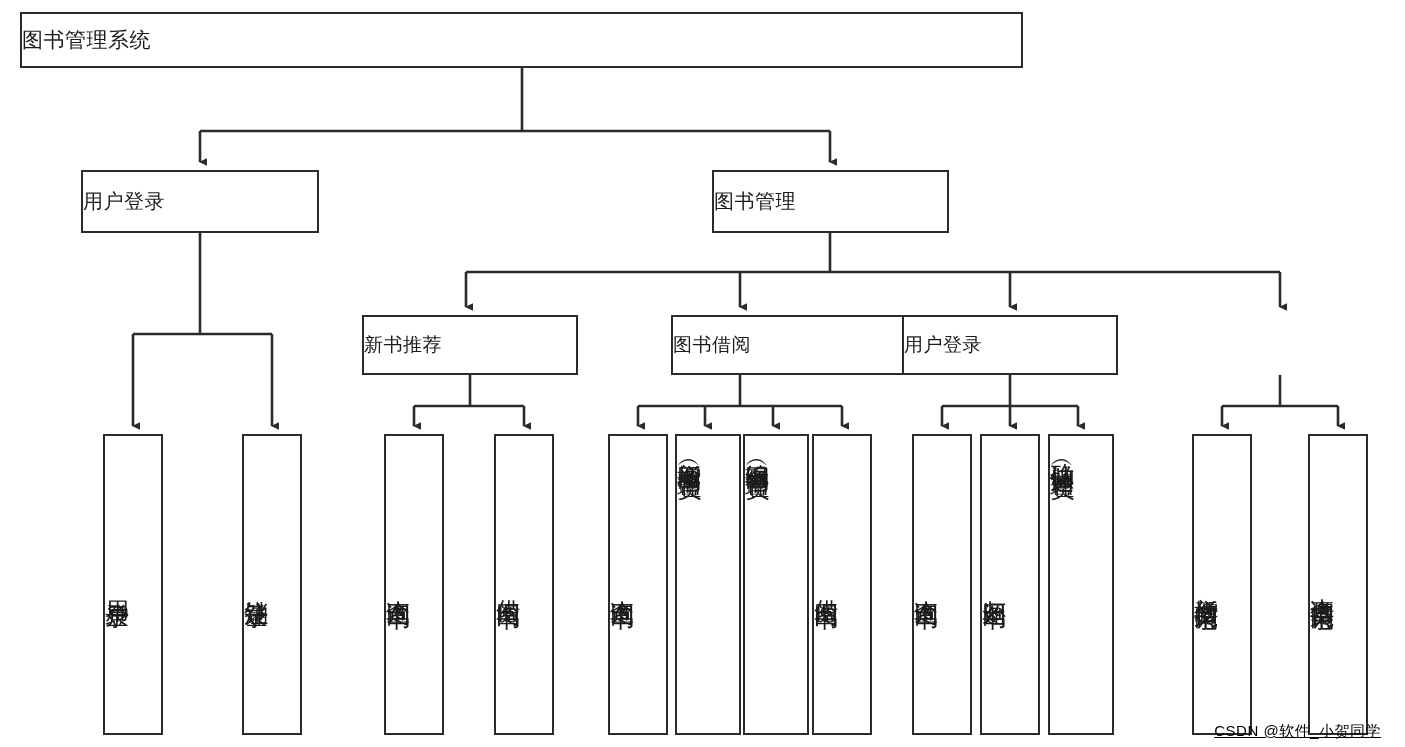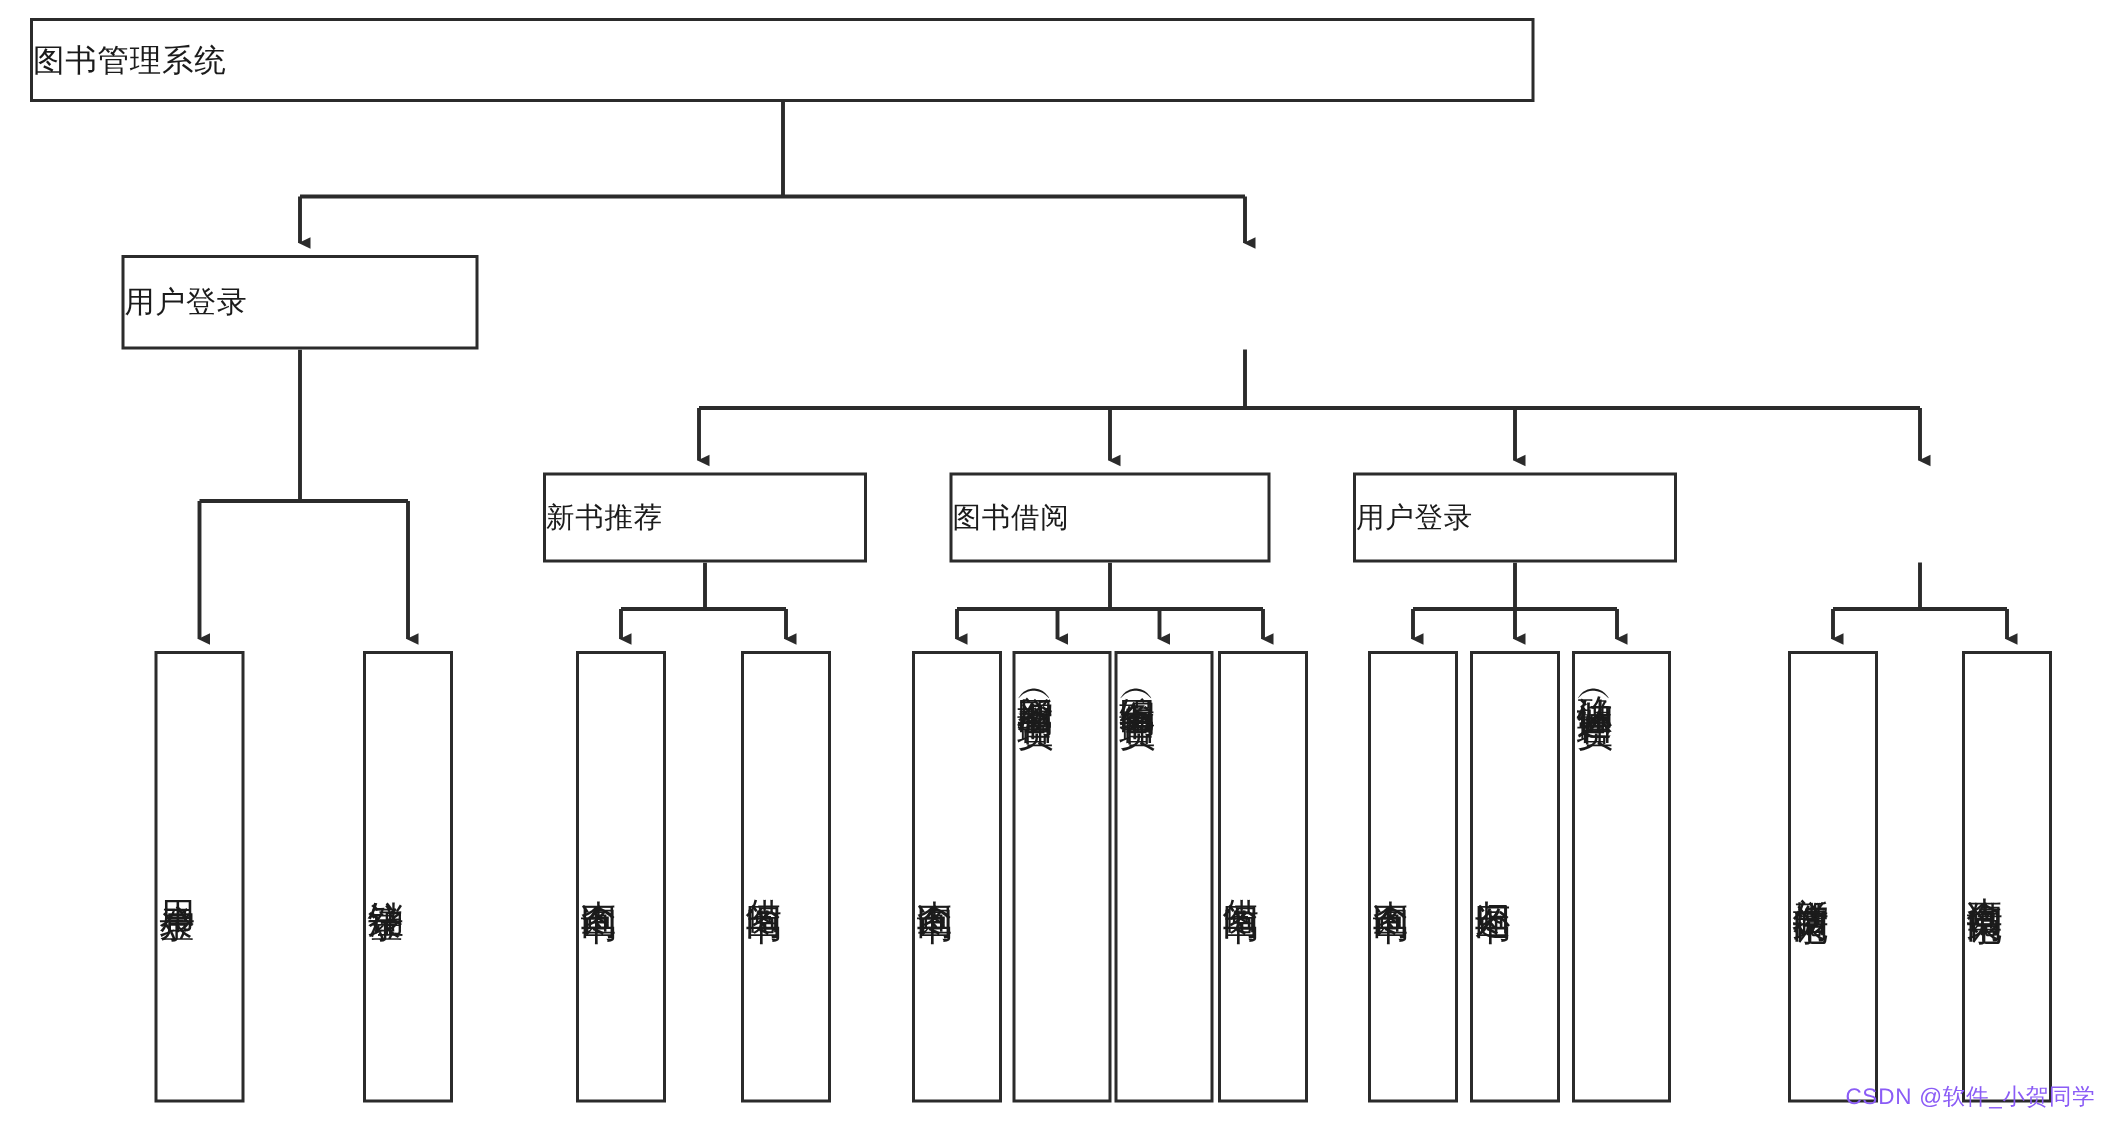--- a/index.html
+++ b/index.html
@@ -63,21 +63,21 @@
   .node-bookmgr { left: 712px; top: 170px; width: 237px; }
   
   .lvl3 {
     top: 315px;
     height: 60px;
   }
   .lvl3 .node-label {
     font-size: 19px;
   }
   .node-newbook  { left: 362px;  width: 216px; font-family: Liberation Serif, serif; }
-  .node-borrow   { left: 633px;  width: 214px; }
+  .node-borrow   { left: 671px;  width: 242px; }
   .node-current  { left: 902px;  width: 216px; }
   .node-record   { left: 1172px; width: 215px; }
   
   .leaf {
     top: 434px;
     height: 301px;
     width: 60px;
     align-items: flex-start;
     padding-top: 8px;
   }
@@ -91,27 +91,28 @@
   }
   .leaf.leaf-wide {
     width: 66px;
   }
   .leaf.leaf-center {
     align-items: center;
     padding-top: 0;
   }
   .watermark {
     position: absolute;
-    right: 8px;
+    right: 24px;
     bottom: 6px;
     font-size: 15px;
-    color: #8b5cf6;
+    color: #000000;
     letter-spacing: 0.5px;
     z-index: 5;
     white-space: nowrap;
+    text-decoration: underline;
   }
 </style>
 </head>
 <body>
 
 <div id="diagram-root">
 
   <svg id="edge-layer" viewBox="0 0 1405 747" xmlns="http://www.w3.org/2000/svg">
     <defs>
       <marker id="arrowhead" markerWidth="9" markerHeight="9" refX="4.2" refY="7.4" orient="auto" markerUnits="userSpaceOnUse">
@@ -162,20 +163,23 @@
     </g>
   </svg>
 
   <div class="node node-root">
     <span class="node-label">图书管理系统</span>
   </div>
 
   <div class="node lvl2 node-login">
     <span class="node-label">用户登录</span>
   </div>
+  <div class="node lvl2 node-bookmgr">
+    <span class="node-label">图书管理</span>
+  </div>
 
   <div class="node lvl3 node-newbook">
     <span class="node-label">新书推荐</span>
   </div>
   <div class="node lvl3 node-borrow">
     <span class="node-label">图书借阅</span>
   </div>
   <div class="node lvl3 node-current">
     <span class="node-label">用户登录</span>
   </div>

